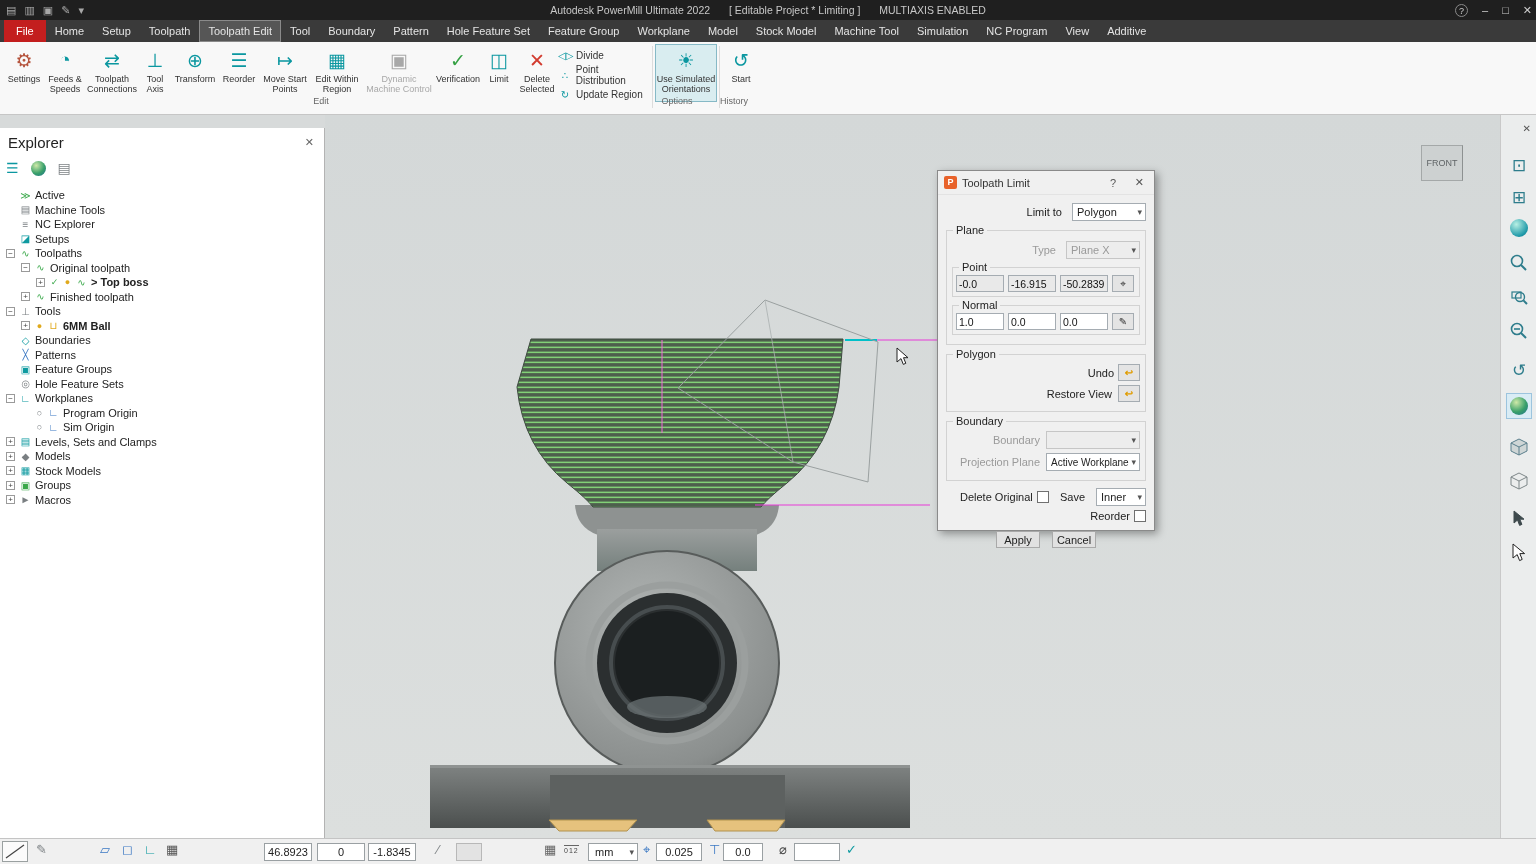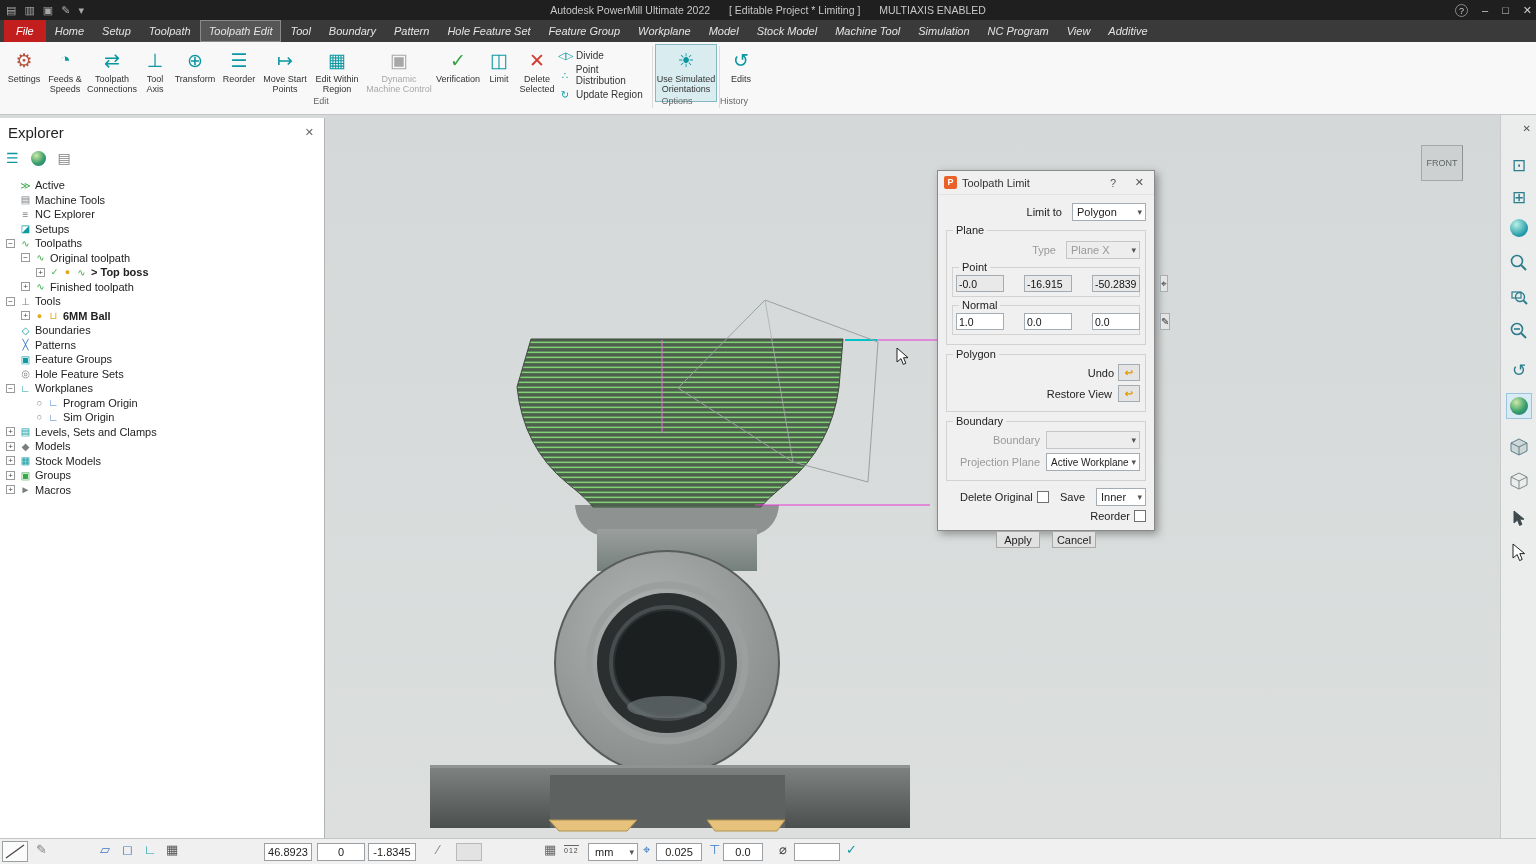--- a/index.html
+++ b/index.html
@@ -8,21 +8,21 @@
 
   
   .titlebar { position:absolute; left:0; top:0; width:1536px; height:20px; background:#1f1f1f; color:#bfbfbf; display:flex; align-items:center; }
   .tb-icons { display:flex; gap:8px; padding-left:6px; font-size:11px; color:#a8a8a8; }
   .tb-icons span { cursor:default; }
   .tb-center { position:absolute; left:0; right:0; text-align:center; font-size:10.5px; color:#c8c8c8; pointer-events:none; }
   .tb-center span { margin:0 8px; }
   .tb-right { position:absolute; right:4px; display:flex; gap:14px; font-size:11px; color:#cfcfcf; }
 
   
-  .tabbar { position:absolute; left:0; top:20px; width:1536px; height:22px; background:#3a3a3a; display:flex; align-items:stretch;font-style:italic; }
+  .tabbar { position:absolute; left:0; top:20px; width:1536px; height:22px; background:#3a3a3a; display:flex; align-items:stretch; }
   .tab { color:#e4e4e4; font-size:11px; line-height:22px; padding:0 9px; white-space:nowrap; }
   .tab.file { background:#c31e1e; color:#fff; margin-left:4px; padding:0 12px; }
   .tab.active { background:#565656; outline:1px solid #8a8a8a; outline-offset:-1px; }
 
   
   .ribbon { position:absolute; left:0; top:42px; width:1536px; height:73px; background:#f8f8f8; border-bottom:1px solid #c6c6c6; }
   .ribbon-row { position:absolute; left:4px; top:2px; display:flex; align-items:flex-start; }
   .rbtn { display:flex; flex-direction:column; align-items:center; padding-top:2px; height:58px; }
   .rbtn .ric { height:28px; display:flex; align-items:center; justify-content:center; font-size:19px; color:#0b97a0; }
   .rbtn .rlab { font-size:9px; line-height:10px; color:#333; text-align:center; }
@@ -30,21 +30,21 @@
   .rbtn.activebtn { background:#d9edf0; outline:1px solid #86b9c6; outline-offset:-1px; }
   .w34{width:34px}.w38{width:38px}.w40{width:40px}.w42{width:42px}.w46{width:46px}.w48{width:48px}.w50{width:50px}.w52{width:52px}.w54{width:54px}.w62{width:62px}.w70{width:70px}
   .ic-rust{color:#b5533c !important}.ic-green{color:#35a144 !important}.ic-red{color:#d23b2f !important}
   .rstack { width:92px; display:flex; flex-direction:column; gap:3px; padding-top:6px; }
   .srow { display:flex; align-items:center; gap:4px; font-size:10px; color:#333; }
   .srow .sic { color:#0b97a0; font-size:10px; width:14px; text-align:center; }
   .vsep { width:1px; height:62px; background:#dcdcdc; margin:2px 2px 0 2px; }
   .rgroup-label { position:absolute; bottom:8px; width:80px; text-align:center; font-size:9px; color:#666; }
 
   
-  .explorer { position:absolute; left:0; top:118px; width:325px; height:723px; background:#fff; border-right:1px solid #b3b3b3; }
+  .explorer { position:absolute; left:0; top:128px; width:325px; height:723px; background:#fff; border-right:1px solid #b3b3b3; }
   .exp-title { position:absolute; left:8px; top:6px; font-size:15px; color:#222; }
   .exp-close { position:absolute; right:10px; top:8px; color:#666; font-size:11px; }
   .exp-tools { position:absolute; left:6px; top:32px; display:flex; gap:12px; align-items:center; }
   .exp-tools .eti { font-size:14px; color:#0b97a0; }
   .globe-sm { width:15px; height:15px; border-radius:50%; background:radial-gradient(circle at 35% 30%, #cfe9a8, #3aa06a 55%, #1a6f8e); display:inline-block; }
   .tree { position:absolute; left:0; top:60px; right:0; }
   .trow { height:14.5px; display:flex; align-items:center; white-space:nowrap; }
   .lvl0{padding-left:6px}.lvl1{padding-left:21px}.lvl2{padding-left:36px}
   .texp { width:9px; height:9px; border:1px solid #9a9a9a; background:#fff; font-size:8px; line-height:7px; text-align:center; color:#444; margin-right:4px; flex:0 0 9px; }
   .texp:empty { visibility:hidden; }
@@ -92,21 +92,21 @@
   .lbl.dis { color:#9a9a9a; }
   .dsel { height:18px; background:#fff; border:1px solid #a5acb2; font-size:11px; display:flex; align-items:center; padding-left:4px; position:relative; }
   .dsel .caret { position:absolute; right:3px; font-size:9px; color:#555; }
   .dsel.dis { background:#ededed; color:#9a9a9a; border-color:#c6c6c6; }
   .w50s{width:50px}.w74s{width:74px}.w94s{width:94px}
   .group { position:relative; border:1px solid #d2d2d2; margin:9px 0 6px 0; padding:8px 5px 5px 5px; }
   .glabel { position:absolute; top:-7px; left:6px; background:#f0f0f0; padding:0 3px; font-size:11px; color:#222; }
   .group.innerg { margin:8px 0 4px 0; padding:7px 3px 4px 3px; }
   .fld { width:48px; height:17px; border:1px solid #a5acb2; background:#fff; font-size:10.5px; font-family:"Liberation Sans",sans-serif; padding:0 2px; color:#111; }
   .fld.ro { background:#e9e9e9; }
-  .fields { display:flex; gap:20px; align-items:center; margin:0; }
+  .fields { display:flex; gap:4px; align-items:center; margin:0; }
   .mini { width:22px; height:17px; border:1px solid #a5acb2; background:#e4e4e4; font-size:10px; line-height:14px; color:#333; padding:0; }
   .mini.undo span { color:#e09c00; font-weight:bold; }
   .chk { width:12px; height:12px; border:1px solid #707070; background:#fff; display:inline-block; margin-left:4px; }
   .spacer { flex:1; }
   .btnrow { display:flex; justify-content:center; gap:12px; margin-top:9px; }
   .btn { width:44px; height:17px; background:#e1e1e1; border:1px solid #a9a9a9; font-size:11px; font-family:"Liberation Sans",sans-serif; color:#222; padding:0; }
 </style>
 </head>
 <body>
 
@@ -230,21 +230,21 @@
     </div>
     <div class="vsep"></div>
     <div class="rbtn w62 activebtn">
       <span class="ric">☀</span>
       <span class="rlab">Use Simulated</span>
       <span class="rlab">Orientations</span>
     </div>
     <div class="vsep"></div>
     <div class="rbtn w38">
       <span class="ric">↺</span>
-      <span class="rlab">Edits</span>
+      <span class="rlab">Start</span>
       <span class="rlab"></span>
     </div>
   </div>
   <div class="rgroup-label" style="left:281px">Edit</div>
   <div class="rgroup-label" style="left:637px">Options</div>
   <div class="rgroup-label" style="left:694px">History</div>
 </div>
 
 <div class="explorer">
   <div class="exp-title">Explorer</div>

